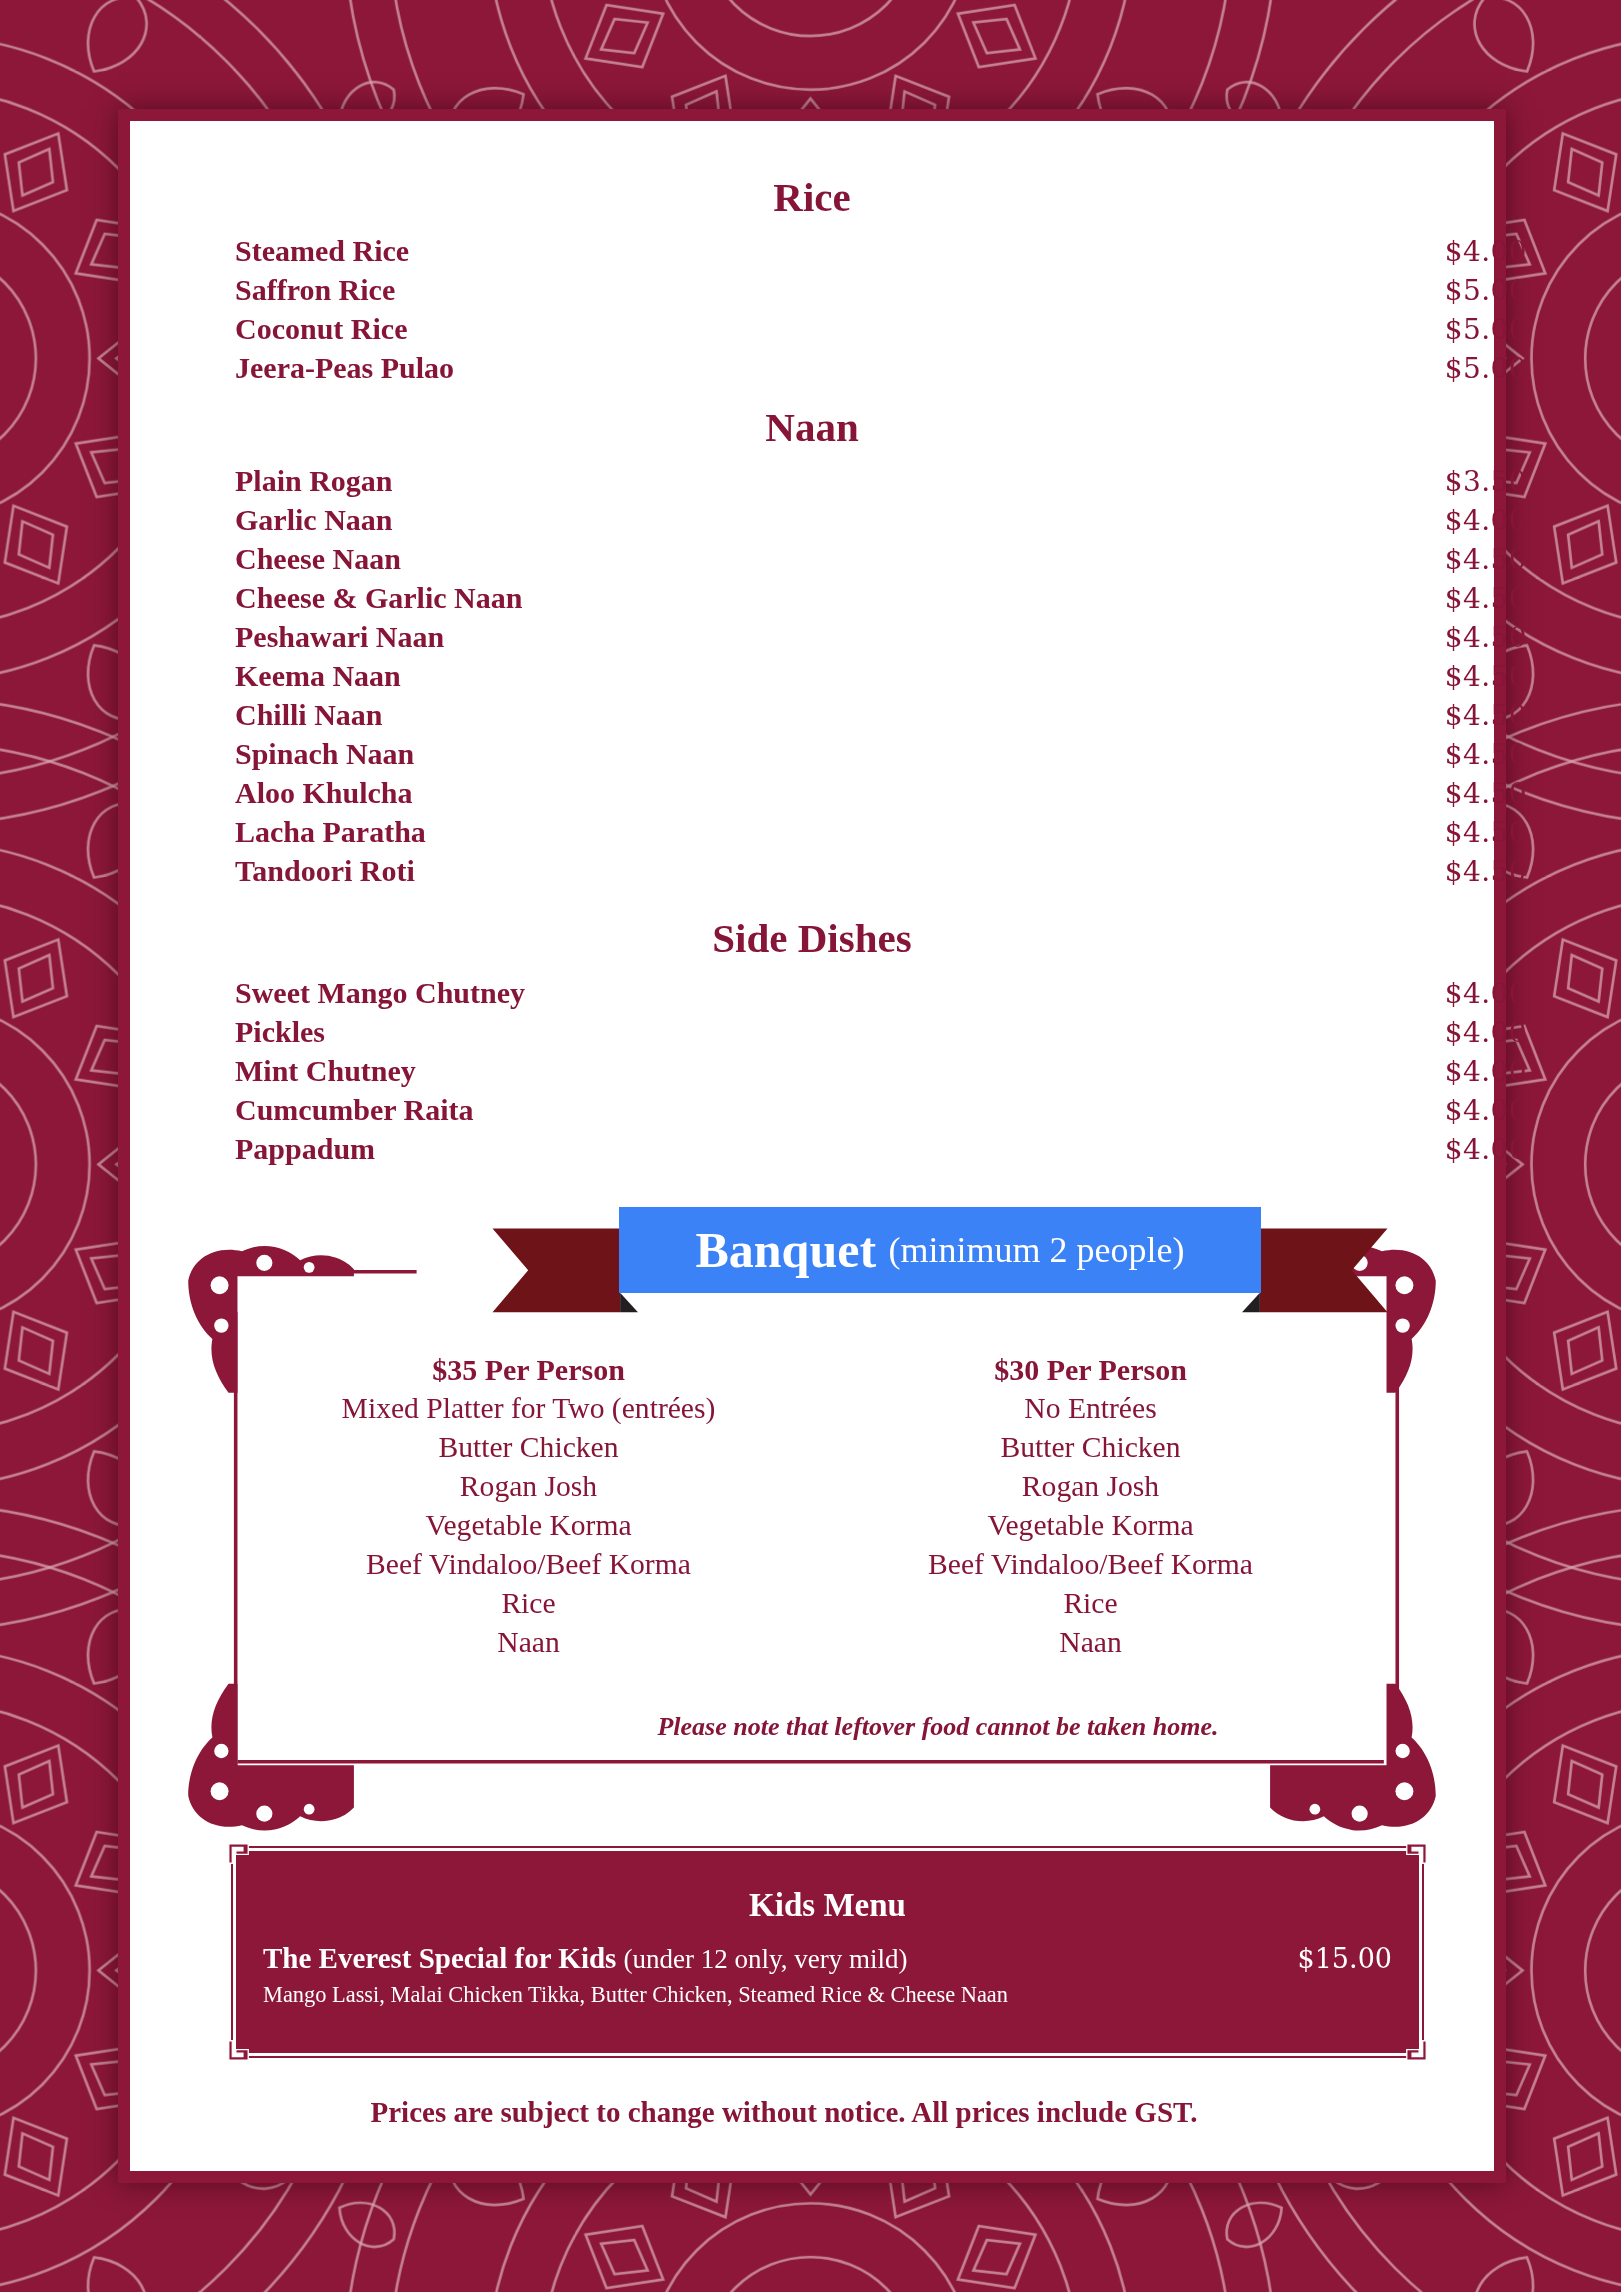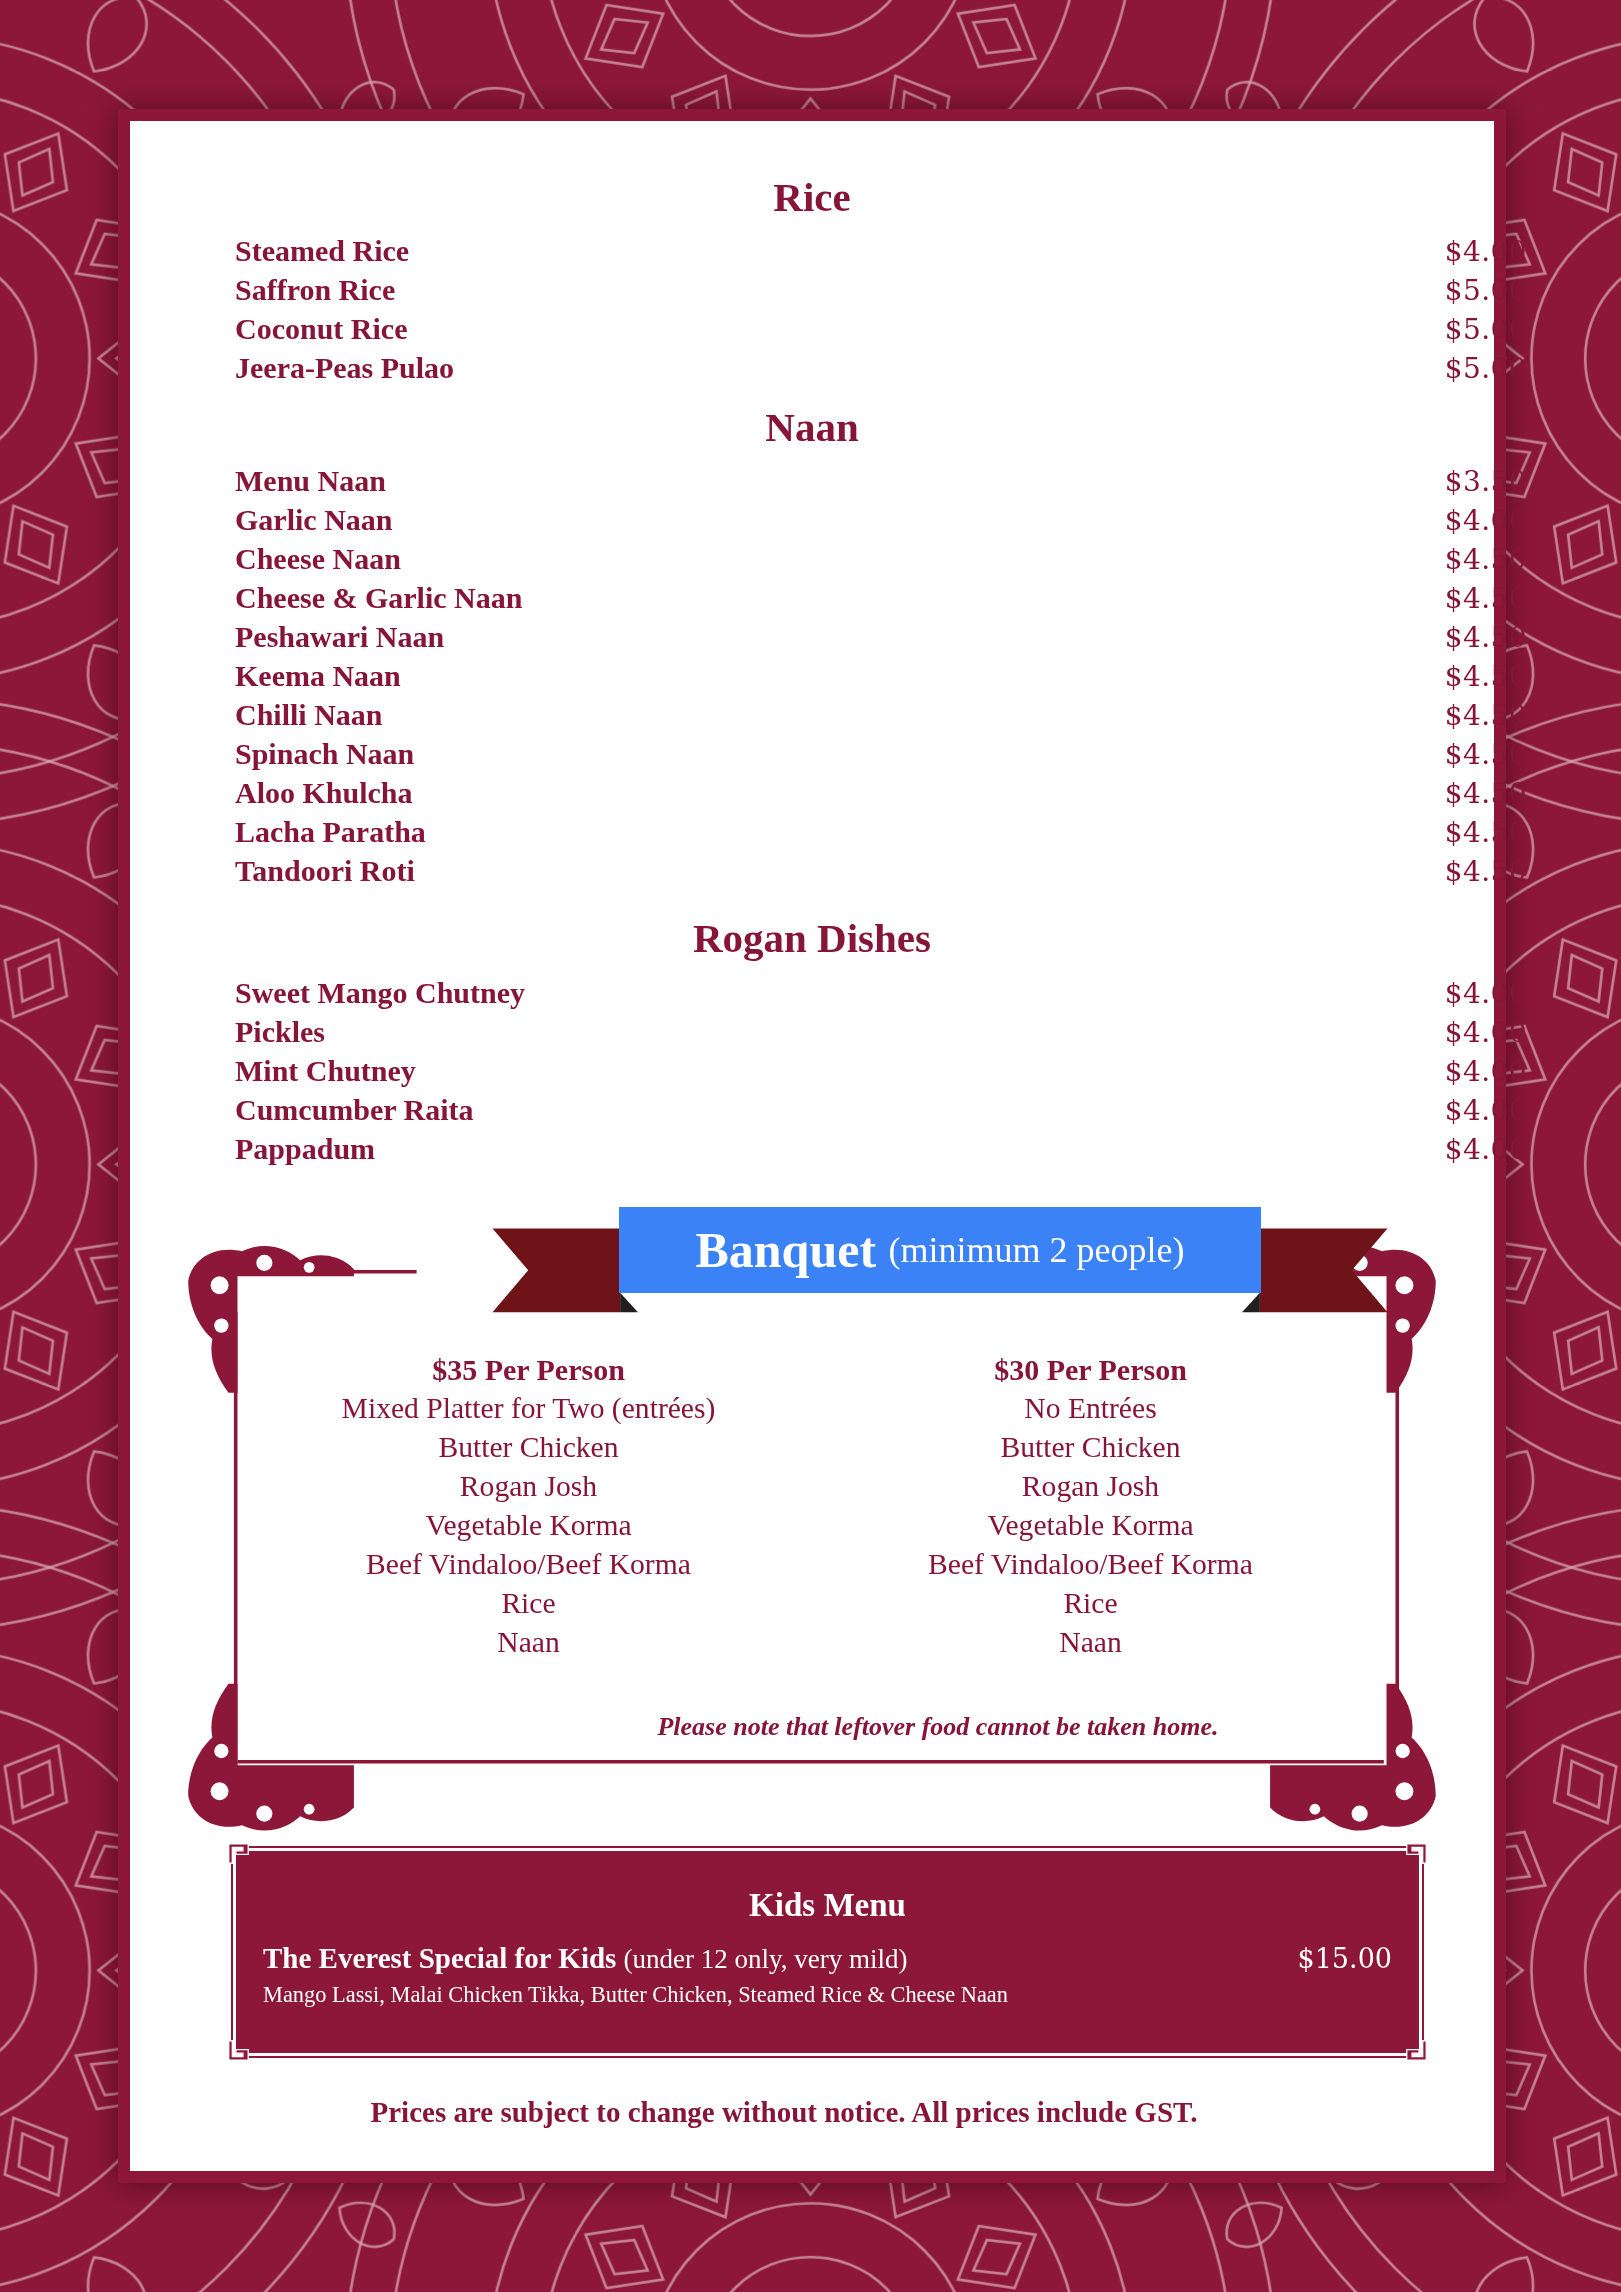--- a/index.html
+++ b/index.html
@@ -139,21 +139,21 @@
       </div>
     <div class="menu-row">
         <span class="item-name">Jeera-Peas Pulao</span>
         <span class="item-price">$5.00</span>
       </div>
   </div>
 
   <div class="section-title" style="top:282px;">Naan</div>
   <div class="menu-list" style="top:340px;">
     <div class="menu-row">
-        <span class="item-name">Menu Naan</span>
+        <span class="item-name">Plain Rogan</span>
         <span class="item-price">$3.50</span>
       </div>
     <div class="menu-row">
         <span class="item-name">Garlic Naan</span>
         <span class="item-price">$4.00</span>
       </div>
     <div class="menu-row">
         <span class="item-name">Cheese Naan</span>
         <span class="item-price">$4.50</span>
       </div>
@@ -184,21 +184,21 @@
     <div class="menu-row">
         <span class="item-name">Lacha Paratha</span>
         <span class="item-price">$4.50</span>
       </div>
     <div class="menu-row">
         <span class="item-name">Tandoori Roti</span>
         <span class="item-price">$4.50</span>
       </div>
   </div>
 
-  <div class="section-title" style="top:793px;">Rogan Dishes</div>
+  <div class="section-title" style="top:793px;">Side Dishes</div>
   <div class="menu-list" style="top:852px;">
     <div class="menu-row">
         <span class="item-name">Sweet Mango Chutney</span>
         <span class="item-price">$4.00</span>
       </div>
     <div class="menu-row">
         <span class="item-name">Pickles</span>
         <span class="item-price">$4.00</span>
       </div>
     <div class="menu-row">

